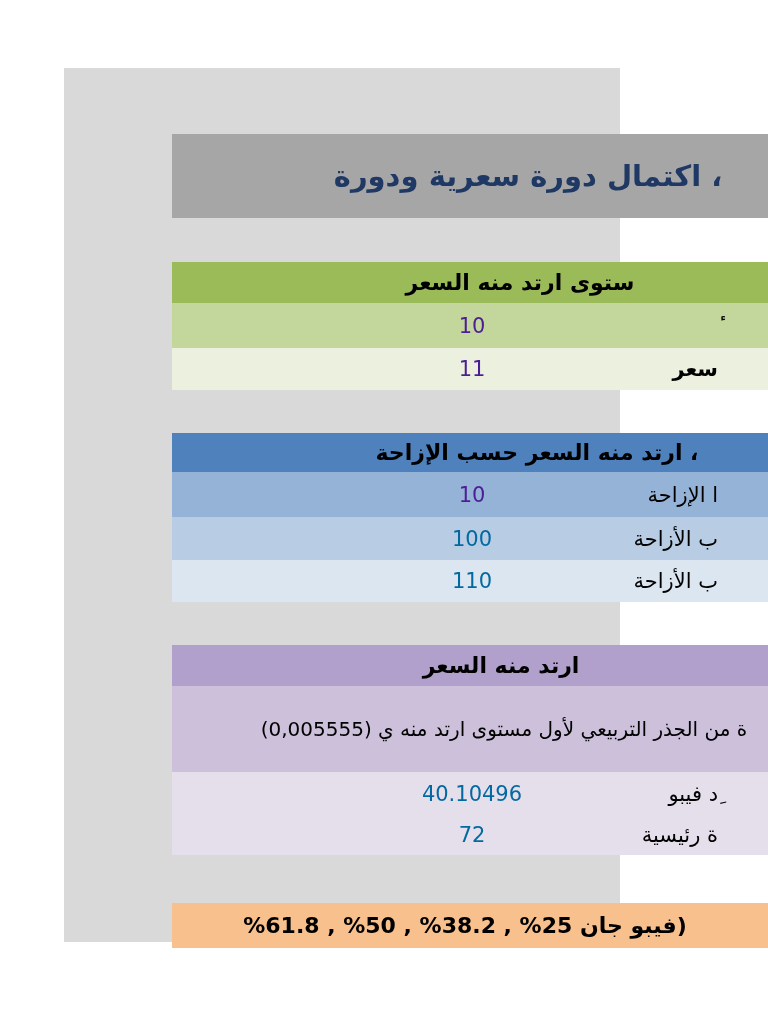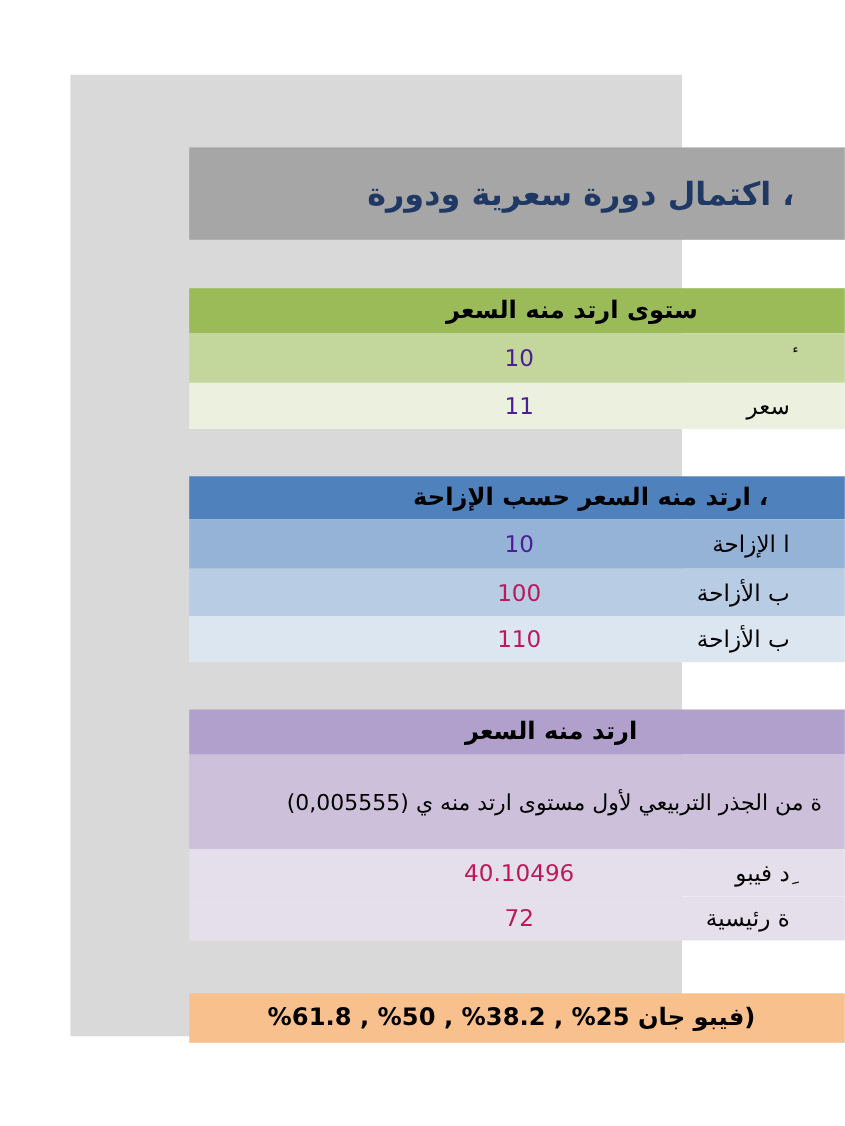--- a/index.html
+++ b/index.html
@@ -159,28 +159,28 @@
   
   .cell-label {
     position: absolute;
     right: 190px;
     font-size: 21px;
     color: #000000;
     white-space: nowrap;
     direction: rtl;
     text-align: right;
   }
-  .cell-label.bold { font-weight: normal; }
+  .cell-label.bold { font-weight: bold; }
   .cell-value {
     position: absolute;
     left: 240px;
     width: 120px;
     text-align: center;
     font-size: 21px;
-    color: #be185d;
+    color: #0369a1;
     white-space: nowrap;
   }
   .cell-value.red { color: #4c1d95; }
 
   .note-text {
     width: 100%;
     font-size: 20px;
     line-height: 1.45;
     color: #000000;
     direction: rtl;

